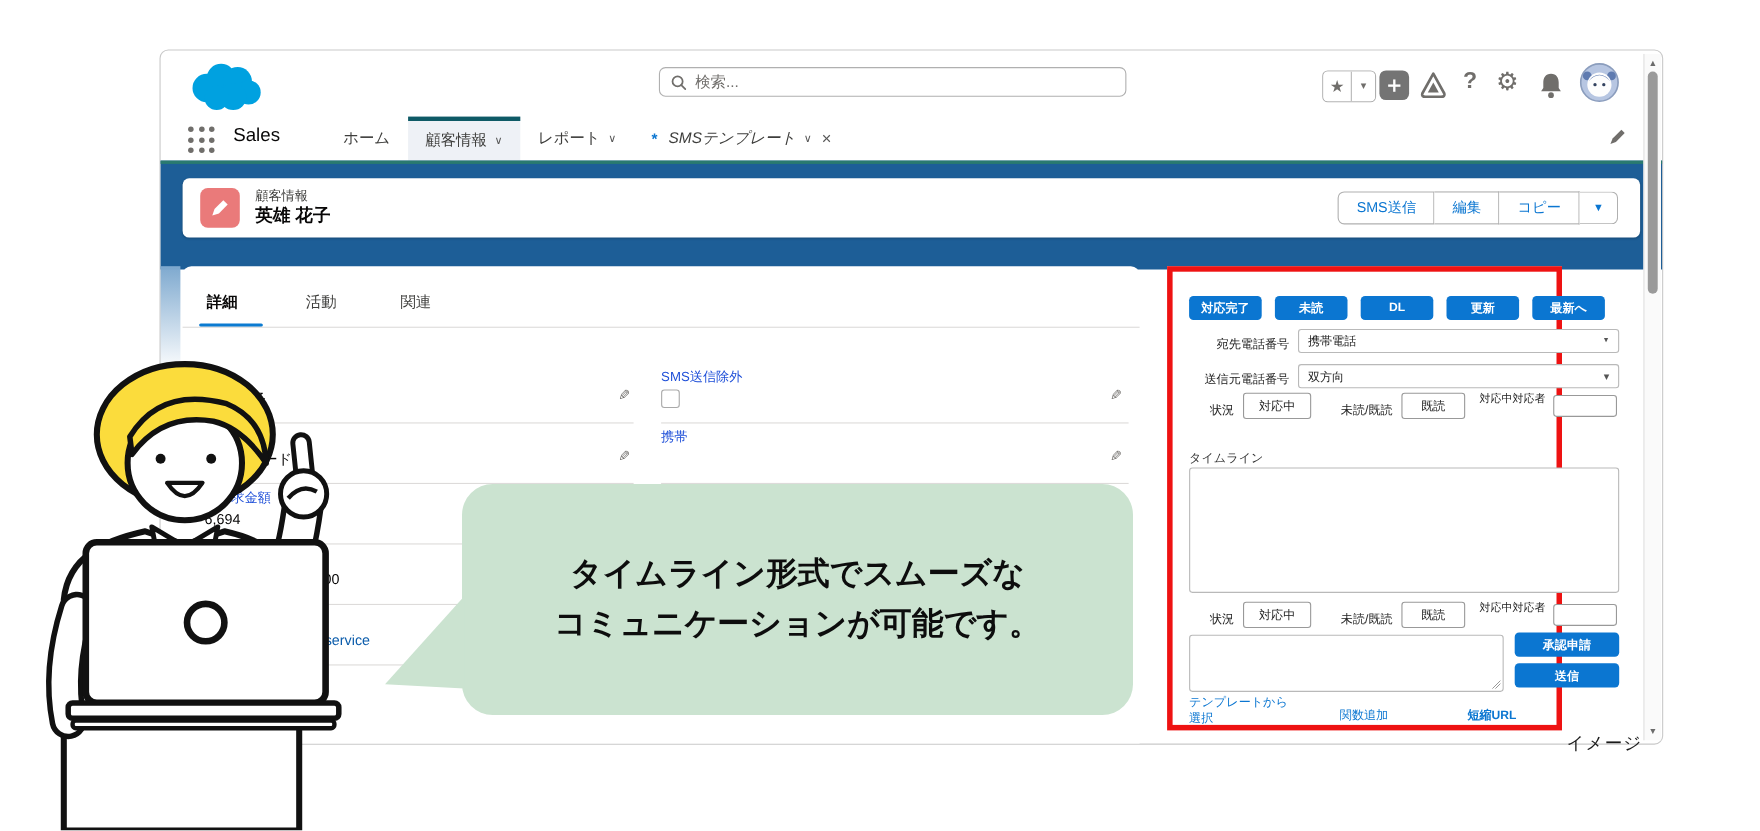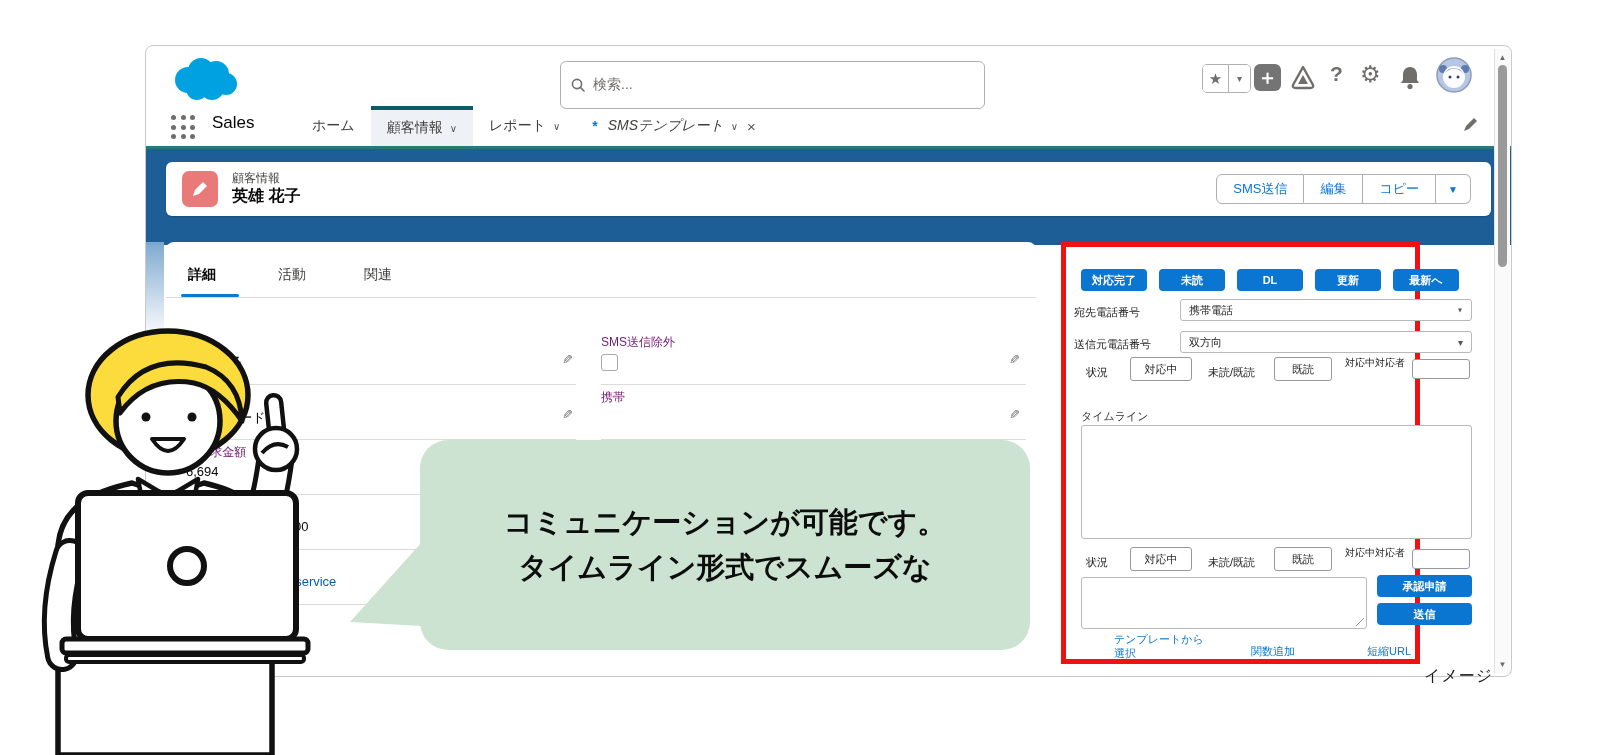--- a/index.html
+++ b/index.html
@@ -3,21 +3,21 @@
 <meta charset="utf-8">
 <style>
   html,body{margin:0;padding:0;background:#fff;}
   body{width:1600px;height:755px;position:relative;overflow:hidden;
        font-family:"Liberation Sans","DejaVu Sans",sans-serif;color:#16325c;}
   .abs{position:absolute;}
   
   .main-card{left:145px;top:45px;width:1365px;height:630px;background:#fff;
     border:1px solid #c9c9c9;border-radius:8px;}
   
-  .search-box{left:414px;top:15px;width:425px;height:48px;border:1px solid #b0b0b0;
+  .search-box{left:453px;top:15px;width:425px;height:27px;border:1px solid #b0b0b0;
     border-radius:6px;display:flex;align-items:center;padding:0 10px;gap:8px;background:#fff;box-sizing:border-box;}
   .search-ph{color:#706e6b;font-size:14px;}
   .star-group{left:1056px;top:18px;height:27px;display:flex;border:1px solid #b0b0b0;border-radius:5px;overflow:hidden;}
   .star-group>div{display:flex;align-items:center;justify-content:center;background:#fff;}
   .star-cell{width:25px;border-right:1px solid #b0b0b0;font-size:15px;color:#706e6b;}
   .caret-cell{width:21px;font-size:10px;color:#706e6b;}
   .plus-btn{left:1108px;top:18px;width:27px;height:27px;background:#747474;border-radius:6px;
     color:#fff;font-size:20px;font-weight:bold;display:flex;align-items:center;justify-content:center;}
   .icon-txt{font-size:21px;color:#706e6b;font-weight:bold;}
   
@@ -52,38 +52,38 @@
   .btn-group .gbtn{border:1px solid #b0b0b0;border-left:none;background:#fff;color:#0b76d1;
     font-size:13px;display:flex;align-items:center;justify-content:center;padding:0 16px;cursor:pointer;}
   .btn-group .gbtn:first-child{border-left:1px solid #b0b0b0;border-radius:6px 0 0 6px;}
   .btn-group .gbtn:last-child{border-radius:0 6px 6px 0;padding:0 12px;}
   
   .detail-card{left:20px;top:196px;width:870px;height:434px;background:#fff;border-radius:8px 8px 0 0;}
   .dtab{position:absolute;top:24px;font-size:14px;color:#3e3e3c;cursor:pointer;}
   .dtab.active{font-weight:bold;color:#080707;}
   .dtab-underline{position:absolute;top:52px;height:3px;background:#0b7bd1;border-radius:2px;}
   .dtabs-divider{position:absolute;top:55px;left:0;width:870px;height:1px;background:#dddbda;}
-  .f-label{position:absolute;font-size:12px;color:#701a75;}
+  .f-label{position:absolute;font-size:12px;color:#1d4ed8;}
   .f-value{position:absolute;font-size:13px;color:#080707;}
   .f-link{color:#0b5cab;}
   .f-div{position:absolute;height:1px;background:#dddbda;}
   .pencil{position:absolute;color:#706e6b;font-size:13px;transform:scaleX(-1);cursor:pointer;}
   .checkbox{position:absolute;width:15px;height:15px;border:1px solid #a9a9a9;border-radius:3px;background:#fff;}
   
   .sms-panel{left:915px;top:196px;width:359px;height:422px;background:#fff;
     border:5px solid #ee1212;box-sizing:border-box;}
   .pbtn{position:absolute;height:22px;width:66px;background:#0b76d1;color:#fff;border-radius:4px;
     font-size:11px;font-weight:bold;display:flex;align-items:center;justify-content:center;cursor:pointer;}
-  .p-label{position:absolute;font-size:11px;color:#222;text-align:left;}
+  .p-label{position:absolute;font-size:11px;color:#222;text-align:right;}
   .p-select{position:absolute;height:22px;border:1px solid #b9b9b9;border-radius:3px;background:#fff;
     font-size:11px;color:#222;display:flex;align-items:center;padding:0 8px;justify-content:space-between;box-sizing:border-box;cursor:pointer;}
   .p-box{position:absolute;border:1px solid #999;border-radius:3px;background:#fff;font-size:11px;color:#222;
     display:flex;align-items:center;justify-content:center;box-sizing:border-box;}
   .p-area{position:absolute;border:1px solid #b9b9b9;border-radius:3px;background:#fff;box-sizing:border-box;}
-  .p-link{position:absolute;font-size:11px;color:#0b76d1;cursor:pointer;line-height:1.25;margin-left:33px;}
+  .p-link{position:absolute;font-size:11px;color:#0b76d1;cursor:pointer;line-height:1.25;}
   .resize-h{position:absolute;right:2px;bottom:2px;width:8px;height:8px;
     background:linear-gradient(135deg, transparent 50%, #999 50% 55%, transparent 55% 70%, #999 70% 75%, transparent 75%);}
   
   .scrollbar{left:1348px;top:3px;width:16px;height:624px;background:#fafafa;border-left:1px solid #e0e0e0;box-sizing:border-box;}
   .sb-arrow{position:absolute;left:0;width:100%;text-align:center;font-size:8px;color:#6b6b6b;}
   .sb-thumb{position:absolute;left:3px;top:16px;width:9px;height:202px;background:#9a9a9a;border-radius:5px;}
   
   .bubble{left:420px;top:440px;width:610px;height:210px;background:#cbe3d0;border-radius:28px;
     display:flex;flex-direction:column;align-items:center;justify-content:center;z-index:30;}
   .bubble-line{font-size:29px;font-weight:bold;color:#0d0d0d;line-height:1.55;white-space:nowrap;}
@@ -285,21 +285,21 @@
     <div class="p-box" style="left:346px;top:302px;width:58px;height:20px;"></div>
 
     <div class="p-area" style="left:15px;top:330px;width:286px;height:52px;">
       <div class="resize-h"></div>
     </div>
     <div class="pbtn" style="left:311px;top:328px;width:95px;">承認申請</div>
     <div class="pbtn" style="left:311px;top:356px;width:95px;">送信</div>
 
     <div class="p-link" style="left:15px;top:386px;width:95px;">テンプレートから選択</div>
     <div class="p-link" style="left:152px;top:398px;">関数追加</div>
-    <div class="p-link" style="left:268px;top:398px;">短縮URL</div>
+    <div class="p-link" style="left:268px;top:398px;font-weight:bold;">短縮URL</div>
   </div>
 
   <div class="abs scrollbar">
     <div class="sb-arrow" style="top:4px;">▲</div>
     <div class="sb-thumb"></div>
     <div class="sb-arrow" style="bottom:4px;">▼</div>
   </div>
 </div>
 
 <svg class="abs person" width="340" height="462" viewBox="0 0 340 462">
@@ -331,17 +331,17 @@
   <rect x="78" y="200" width="218" height="146" rx="10" fill="#fff" stroke="#111" stroke-width="6"></rect>
   <circle cx="187" cy="273" r="17" fill="#fff" stroke="#111" stroke-width="6"></circle>
   <rect x="62" y="346" width="246" height="14" rx="4" fill="#fff" stroke="#111" stroke-width="5"></rect>
   <rect x="66" y="362" width="238" height="7" rx="3" fill="#fff" stroke="#111" stroke-width="4"></rect>
 </svg>
 
 <div class="abs bubble">
   <svg class="bubble-tail" viewBox="0 0 76 86">
     <polygon points="74,0 74,84 2,80" fill="#cbe3d0"></polygon>
   </svg>
+  <div class="bubble-line">タイムライン形式でスムーズな</div>
   <div class="bubble-line">コミュニケーションが可能です。</div>
-  <div class="bubble-line">タイムライン形式でスムーズな</div>
 </div>
 
 <div class="abs caption">イメージ</div>
 
 </body></html>

